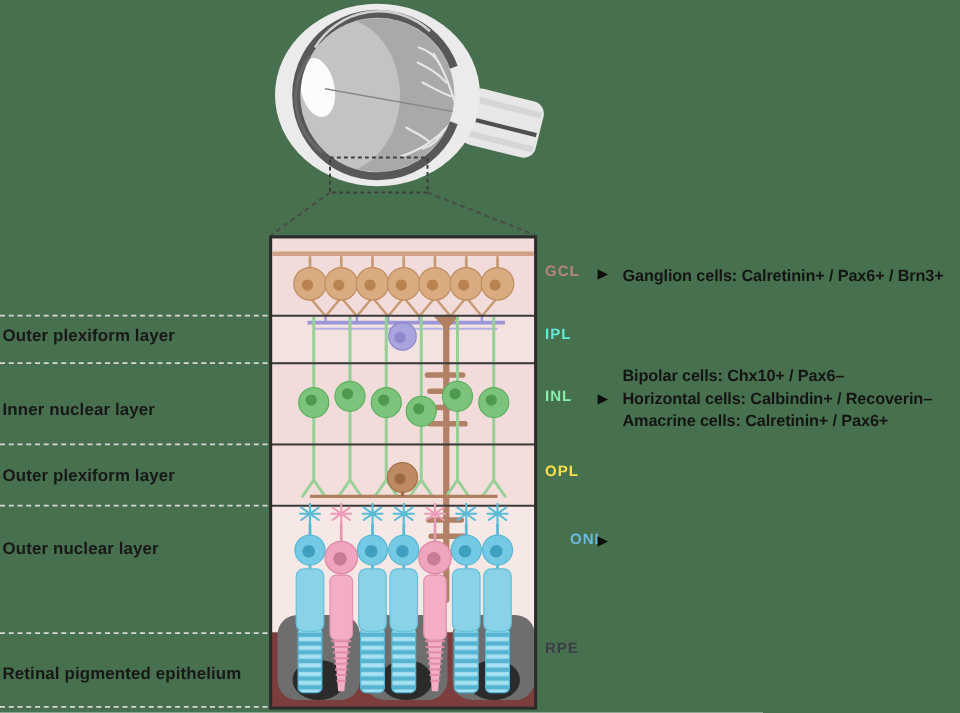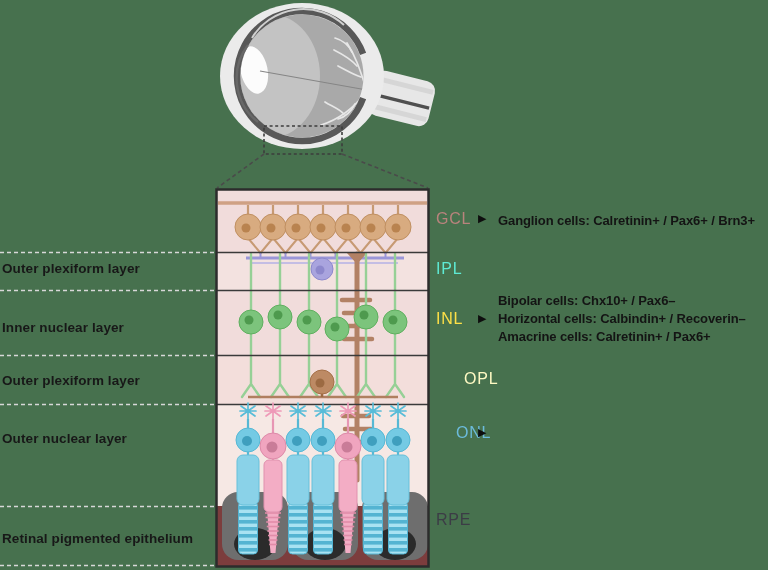--- a/index.html
+++ b/index.html
@@ -7,21 +7,21 @@
     position:relative;width:768px;height:570px;overflow:hidden;
     background:#47714e;
     font-family:"Liberation Sans", sans-serif;
   }
   .stage svg{position:absolute;left:0;top:0;}
   .layer-label{
     position:absolute;left:2px;font-weight:700;font-size:13.5px;color:#181818;
     letter-spacing:.1px;white-space:nowrap;
   }
   .tag{
-    position:absolute;left:436px;font-weight:400;font-size:16px;
+    position:absolute;left:436px;font-weight:700;font-size:12px;
     letter-spacing:.8px;white-space:nowrap;
   }
   .arrow{
     position:absolute;left:478px;font-size:11px;color:#0e0e0e;white-space:nowrap;
   }
   .ann{
     position:absolute;left:498px;font-weight:700;font-size:13px;color:#141414;
     letter-spacing:-0.1px;line-height:18px;white-space:nowrap;
   }
 </style>
@@ -343,22 +343,22 @@
 </svg>
 
 <div class="layer-label" style="top:261px">Outer plexiform layer</div>
 <div class="layer-label" style="top:320px">Inner nuclear layer</div>
 <div class="layer-label" style="top:373px">Outer plexiform layer</div>
 <div class="layer-label" style="top:431px">Outer nuclear layer</div>
 <div class="layer-label" style="top:531px">Retinal pigmented epithelium</div>
 
 <div class="tag" style="top: 210px; color: rgb(185, 131, 125);">GCL</div>
 <div class="tag" style="top: 260px; color: #5eead4;">IPL</div>
-<div class="tag" style="top: 310px; color: #fde047;">INL</div>
-<div class="tag" style="top: 370px; color: #fef9c3; margin-left: 28px;">OPL</div>
+<div class="tag" style="top: 310px; color: #86efac;">INL</div>
+<div class="tag" style="top: 370px; color: #fde047;">OPL</div>
 <div class="tag" style="top: 424px; color: rgb(108, 187, 220); margin-left: 20px;">ONL</div>
 <div class="tag" style="top: 511px; color: rgb(60, 60, 70);">RPE</div>
 
 <div class="arrow" style="top:212px">▶</div>
 <div class="arrow" style="top:312px">▶</div>
 <div class="arrow" style="top:426px">▶</div>
 
 <div class="ann" style="top:212px">Ganglion cells: Calretinin+ / Pax6+ / Brn3+</div>
 <div class="ann" style="top:292px">
   <div>Bipolar cells: Chx10+ / Pax6–</div>

